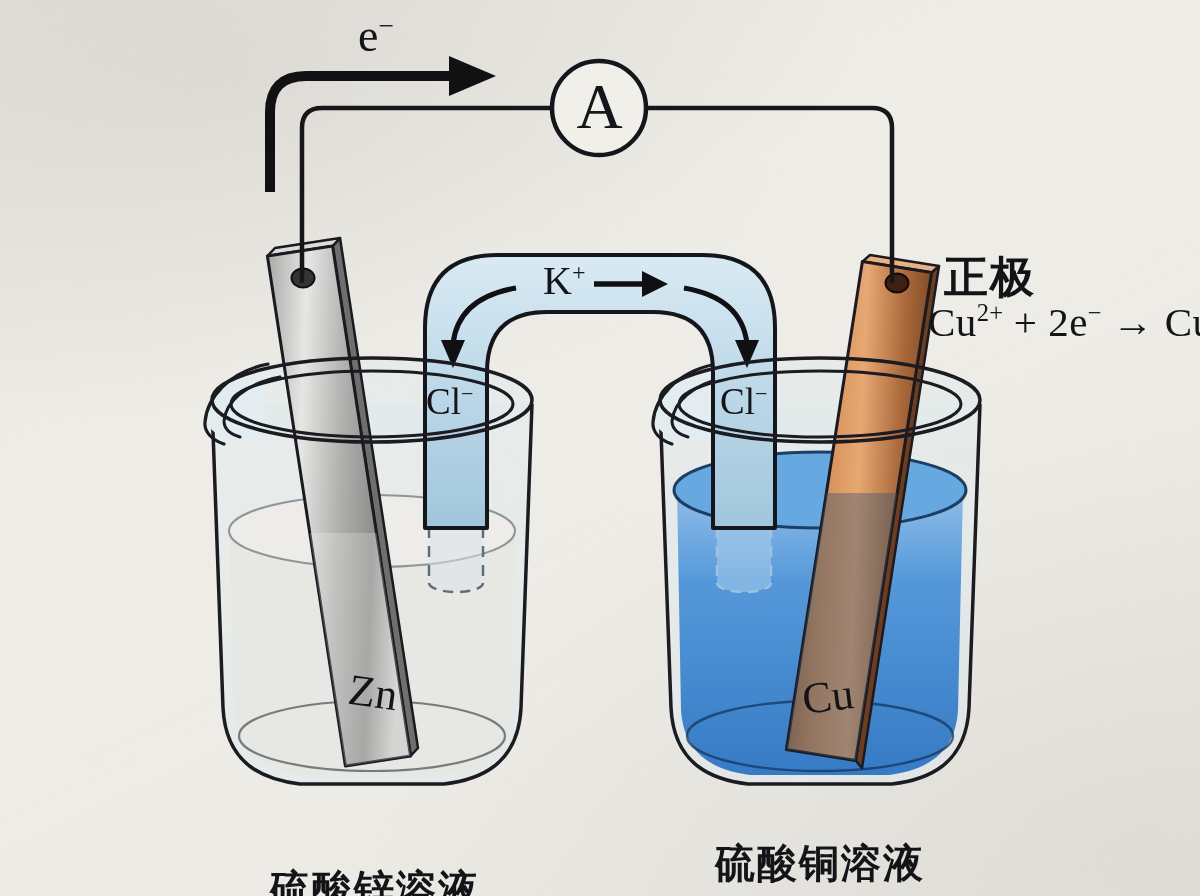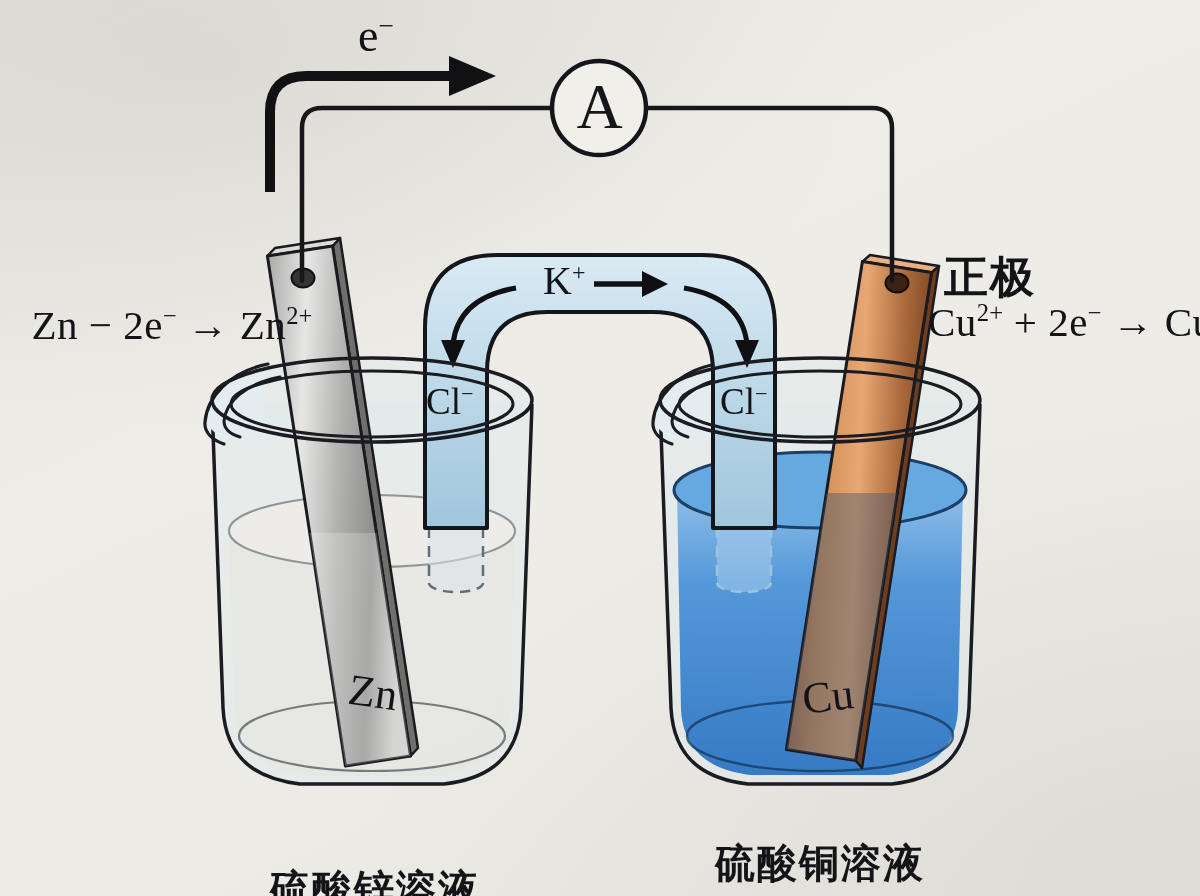--- a/index.html
+++ b/index.html
@@ -163,21 +163,20 @@
   <g>
     <path d="M 270,192 L 270,112 Q 270,76 306,76 L 452,76" fill="none" stroke="#111114" stroke-width="10" stroke-linecap="butt"></path>
     <polygon points="449,56 496,76 449,96" fill="#111114"></polygon>
   </g>
 </svg>
 
   <div class="lbl serif" style="left:358px;top:12px;width:80px;font-size:46px;">e<sup>−</sup></div>
 
   <div class="ammeter-label serif">A</div>
 
-  <div class="lbl serif eq center" style="left:4px;top:304px;width:336px;">Zn − 2e<sup>−</sup> → Zn<sup>2+</sup></div>
 
   <div class="lbl sans cn center" style="left:942px;top:254px;width:96px;font-size:44px;text-align:center;">正极</div>
   <div class="lbl serif eq center" style="left:928px;top:301px;width:276px;">Cu<sup>2+</sup> + 2e<sup>−</sup> → Cu</div>
 
   <div class="lbl serif" style="left:543px;top:260px;font-size:40px;">K<sup>+</sup></div>
   <div class="lbl serif" style="left:426px;top:383px;font-size:37px;">Cl<sup>−</sup></div>
   <div class="lbl serif" style="left:720px;top:383px;font-size:37px;">Cl<sup>−</sup></div>
 
   <div class="lbl serif center" style="left:333px;top:670px;width:80px;font-size:44px;transform:rotate(8deg);">Zn</div>
   <div class="lbl serif center" style="left:788px;top:674px;width:80px;font-size:44px;transform:rotate(-7deg);">Cu</div>

